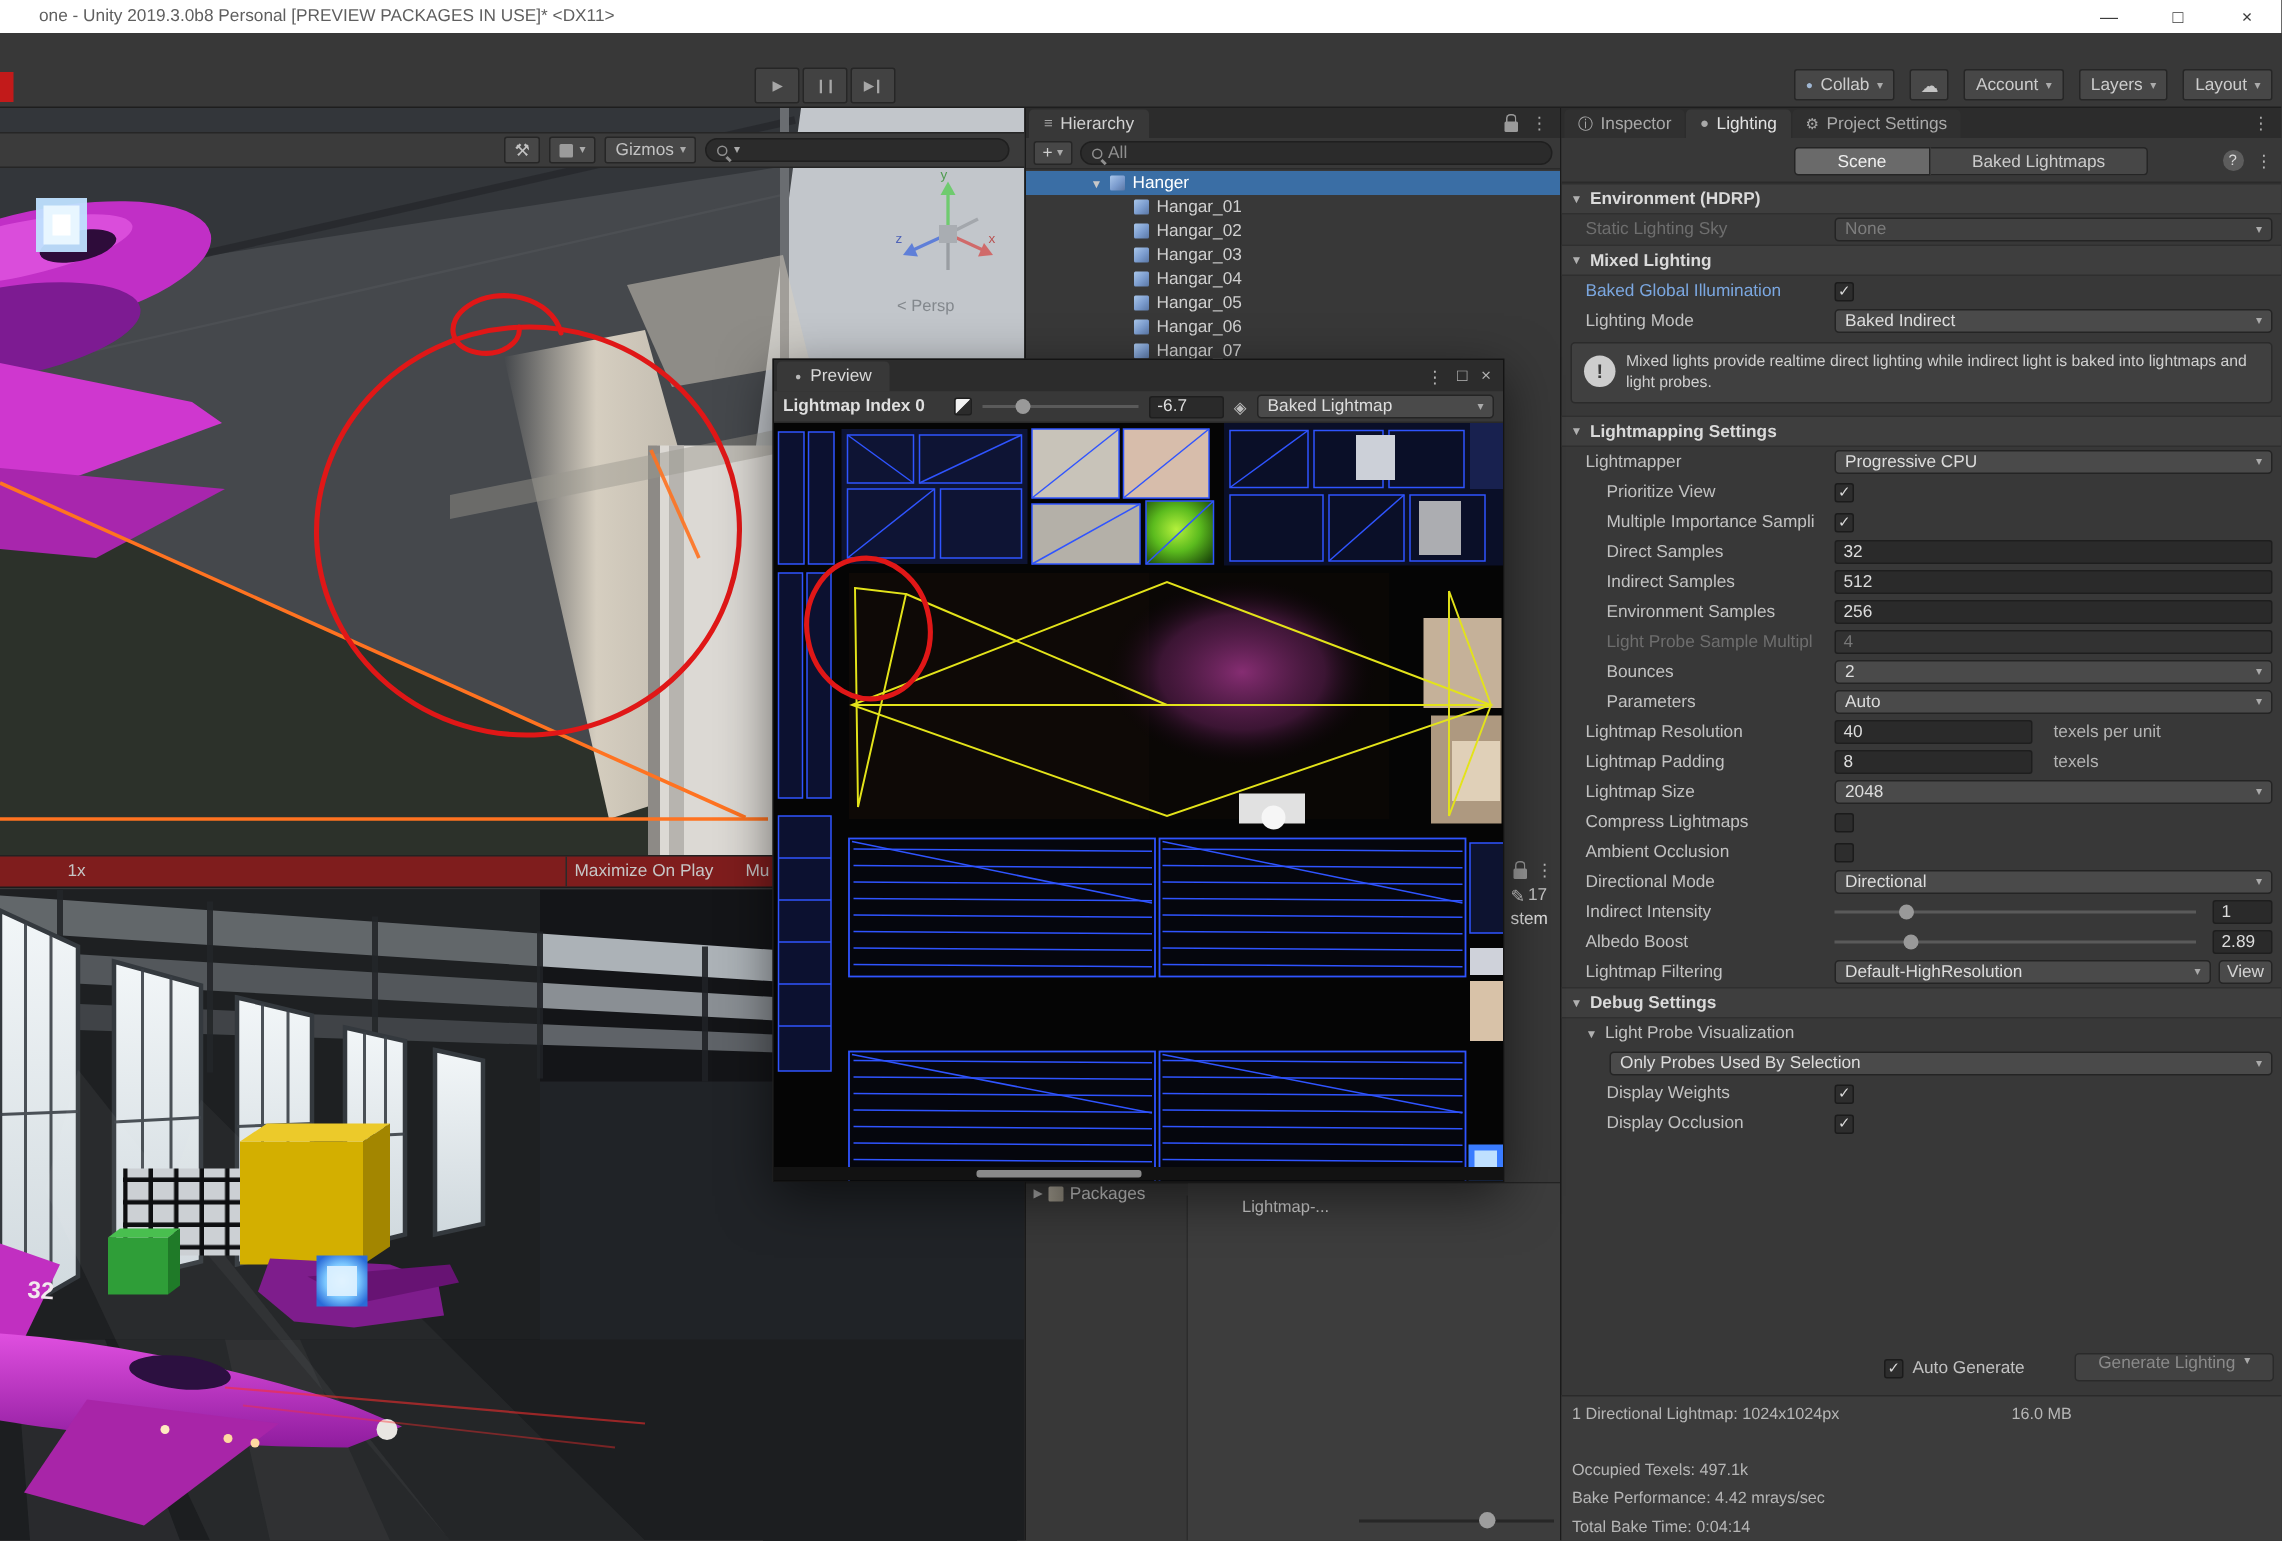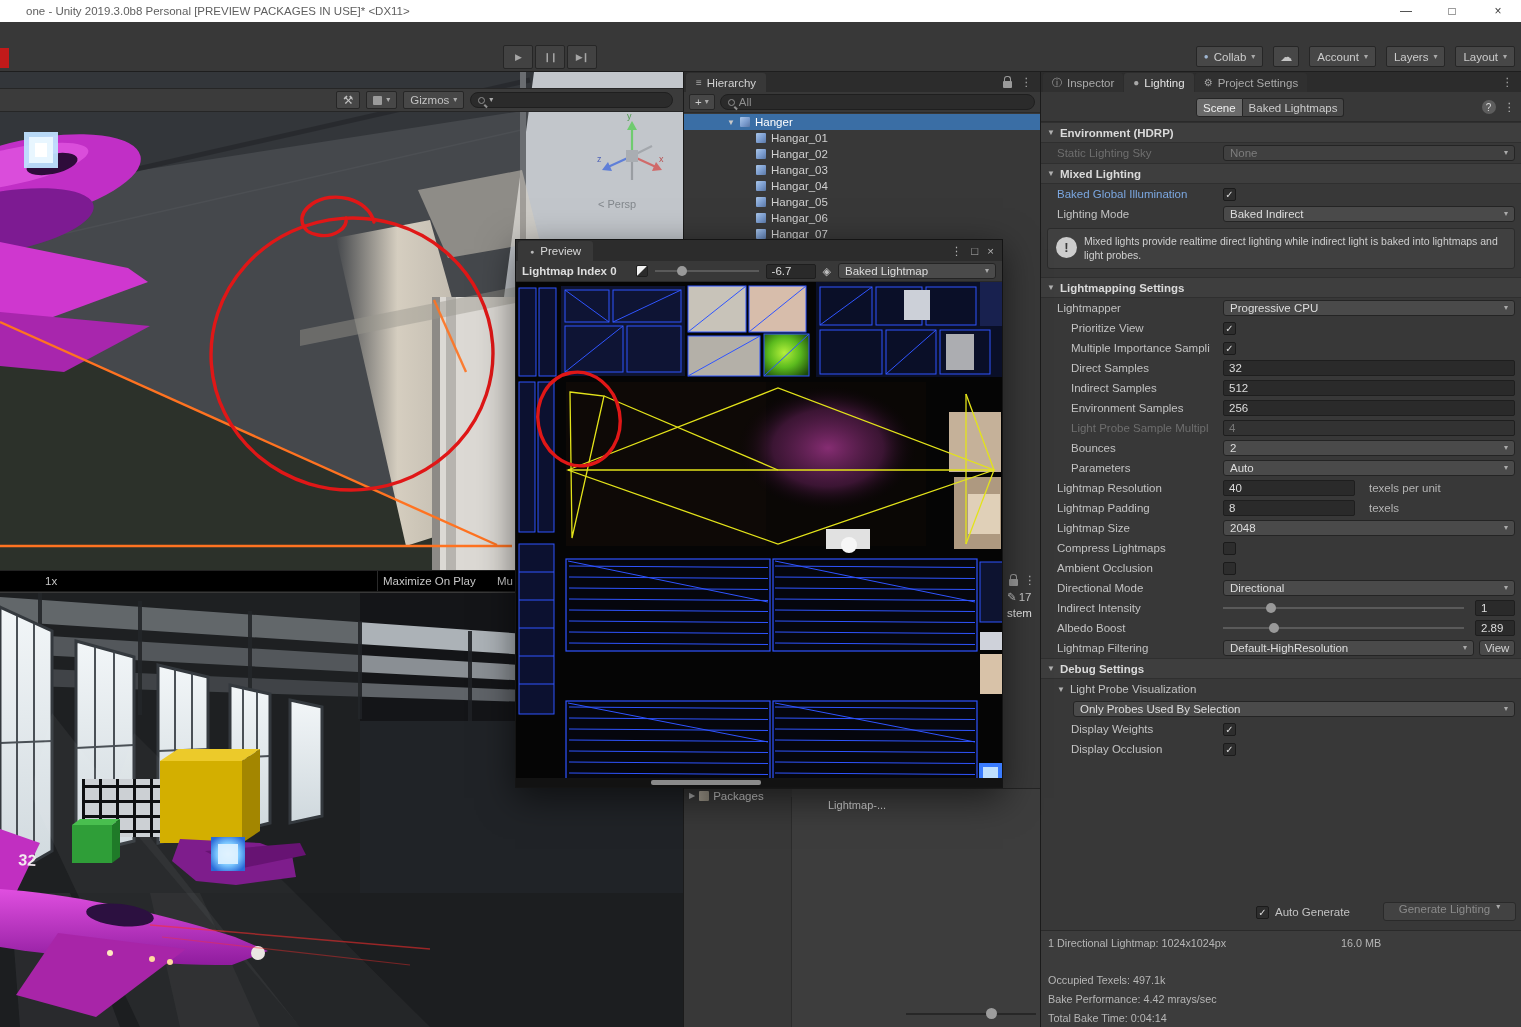--- a/index.html
+++ b/index.html
@@ -45,21 +45,21 @@
           align-items:center;gap:4px;padding:0 6px;color:#c2c2c2;}
   .mini-sq{width:9px;height:9px;background:#9b9b9b;border-radius:1px;}
   .search-box{height:16px;background:#2b2b2b;border:1px solid #1f1f1f;border-radius:9px;display:flex;
               align-items:center;gap:4px;padding:0 7px;color:#8f8f8f;}
   .scene-search{flex:1;margin-right:10px;}
   .mag{width:7px;height:7px;border:1.5px solid #8f8f8f;border-radius:50%;position:relative;flex:none;}
   .mag::after{content:"";position:absolute;left:6px;top:6px;width:4px;height:1.5px;background:#8f8f8f;
               transform:rotate(45deg);transform-origin:0 0;}
   .axis-gizmo{position:absolute;left:596px;top:40px;width:72px;height:92px;z-index:4;}
   .persp-label{position:absolute;left:598px;top:126px;color:#83888d;font-size:11px;z-index:4;}
-  .game-toolbar{position:absolute;left:0;top:498px;width:683px;height:22px;background:#000000;
+  .game-toolbar{position:absolute;left:0;top:498px;width:683px;height:22px;background:#7f1d1d;
                 border-top:1px solid #222;border-bottom:1px solid #1c1c1c;z-index:5;text-align:center;}
   .gt-scale{position:absolute;left:45px;top:4px;color:#c6c6c6;}
   .gt-max{position:absolute;left:383px;top:4px;color:#c6c6c6;}
   .gt-mute{position:absolute;left:497px;top:4px;color:#c6c6c6;}
   .gt-sep{position:absolute;left:377px;top:0;height:100%;width:1px;background:#2a2a2a;}
   .game-view{position:absolute;left:0;top:521px;width:683px;height:434px;overflow:hidden;background:#141518;}
 
   
   .hier-panel{position:absolute;left:683px;top:72px;width:357px;height:955px;background:#383838;
               border-left:1px solid #1b1b1b;}
@@ -104,21 +104,21 @@
 
   
   .right-panel{position:absolute;left:1040px;top:72px;width:481px;height:955px;background:#383838;
                border-left:1px solid #1b1b1b;}
   .rp-tabbar{height:20px;background:#2c2c2c;display:flex;align-items:flex-end;gap:1px;padding-left:2px;}
   .rp-tab{height:19px;background:#303030;border-radius:3px 3px 0 0;display:flex;align-items:center;
           gap:5px;padding:0 9px;color:#a9a9a9;}
   .rp-tab.active{background:#383838;color:#e2e2e2;}
   .rp-subbar{height:30px;background:#383838;border-bottom:1px solid #2a2a2a;position:relative;}
   .subtab-group{position:absolute;left:155px;top:6px;display:flex;}
-  .subtab{height:19px;display:flex;align-items:center;padding:0 6px;border:1px solid #252525;color:#cccccc;background:#474747;}
+  .subtab{height:19px;display:flex;align-items:center;padding:0 28px;border:1px solid #252525;color:#cccccc;background:#474747;}
   .subtab.active{background:#6a6a6a;color:#efefef;border-radius:3px 0 0 3px;}
   .subtab.right{border-radius:0 3px 3px 0;border-left:none;}
   .subbar-icons{position:absolute;right:6px;top:8px;display:flex;gap:8px;color:#b5b5b5;align-items:center;}
   .help-circ{width:14px;height:14px;border-radius:50%;background:#5d5d5d;color:#d8d8d8;font-size:10px;
              display:flex;align-items:center;justify-content:center;}
   .rp-body{position:absolute;left:0;top:50px;right:0;bottom:0;overflow:hidden;}
 
   .sec-header{height:21px;background:#3e3e3e;border-top:1px solid #2f2f2f;border-bottom:1px solid #2f2f2f;
               display:flex;align-items:center;gap:5px;padding-left:6px;font-weight:bold;color:#dadada;}
   .sec-header .fold{font-size:8px;color:#b0b0b0;}

